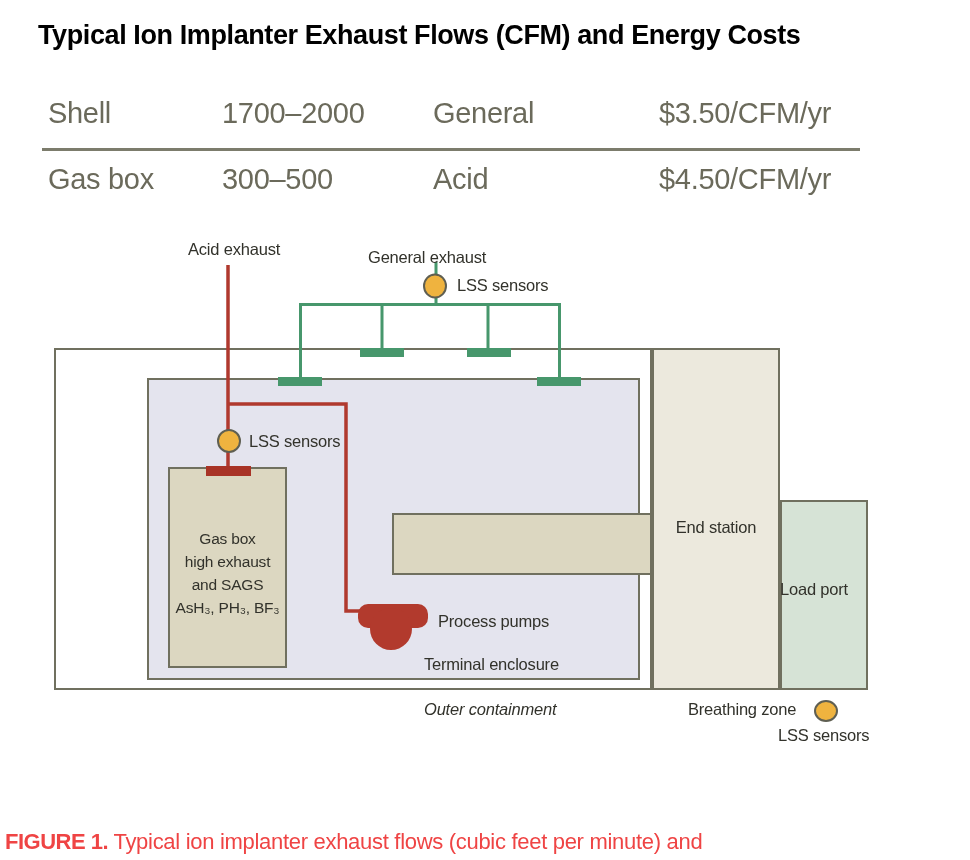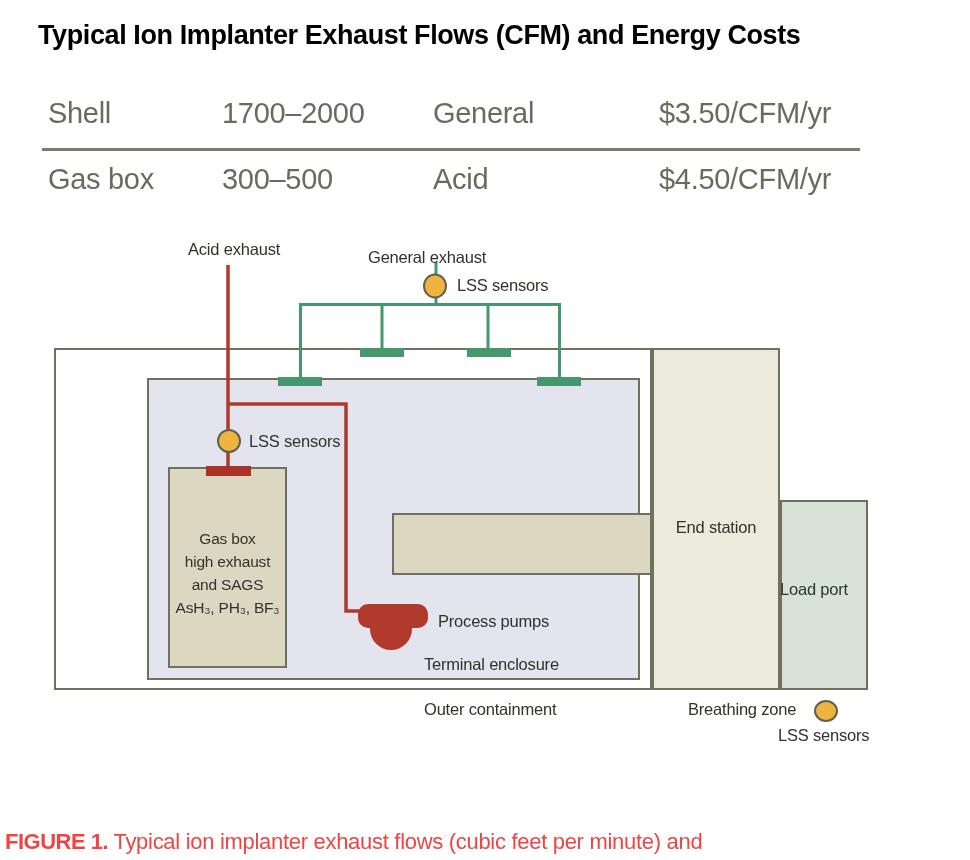--- a/index.html
+++ b/index.html
@@ -62,21 +62,21 @@
   .lbl-general   { left: 368px; top: 239px; margin-top: 9px; }
   .lbl-lss-top   { left: 457px; top: 276px; }
   .lbl-lss-mid   { left: 249px; top: 432px; }
   .gasbox-text   { left: 168px; top: 527px; width: 119px; text-align: center;
                    line-height: 23px; font-size: 15.5px; }
   .lbl-source    { left: 392px; top: 535px; width: 260px; text-align: center; }
   .lbl-endstation{ left: 652px; top: 518px; width: 128px; text-align: center; }
   .lbl-loadport  { left: 780px; top: 580px; width: 88px;  text-align: left; }
   .lbl-pumps     { left: 438px; top: 612px; }
   .lbl-terminal  { left: 424px; top: 655px; }
-  .lbl-outer     { left: 424px; top: 700px; }
+  .lbl-outer     { left: 424px; top: 700px; font-style: italic; }
   .lbl-breathing { left: 688px; top: 700px; }
   .lbl-lss-bot   { left: 778px; top: 726px; }
   
   .overlay {
     position: absolute;
     left: 0; top: 0;
     z-index: 10;
     pointer-events: none;
   }
   .gline { stroke: #47976c; stroke-width: 3; fill: none; }

